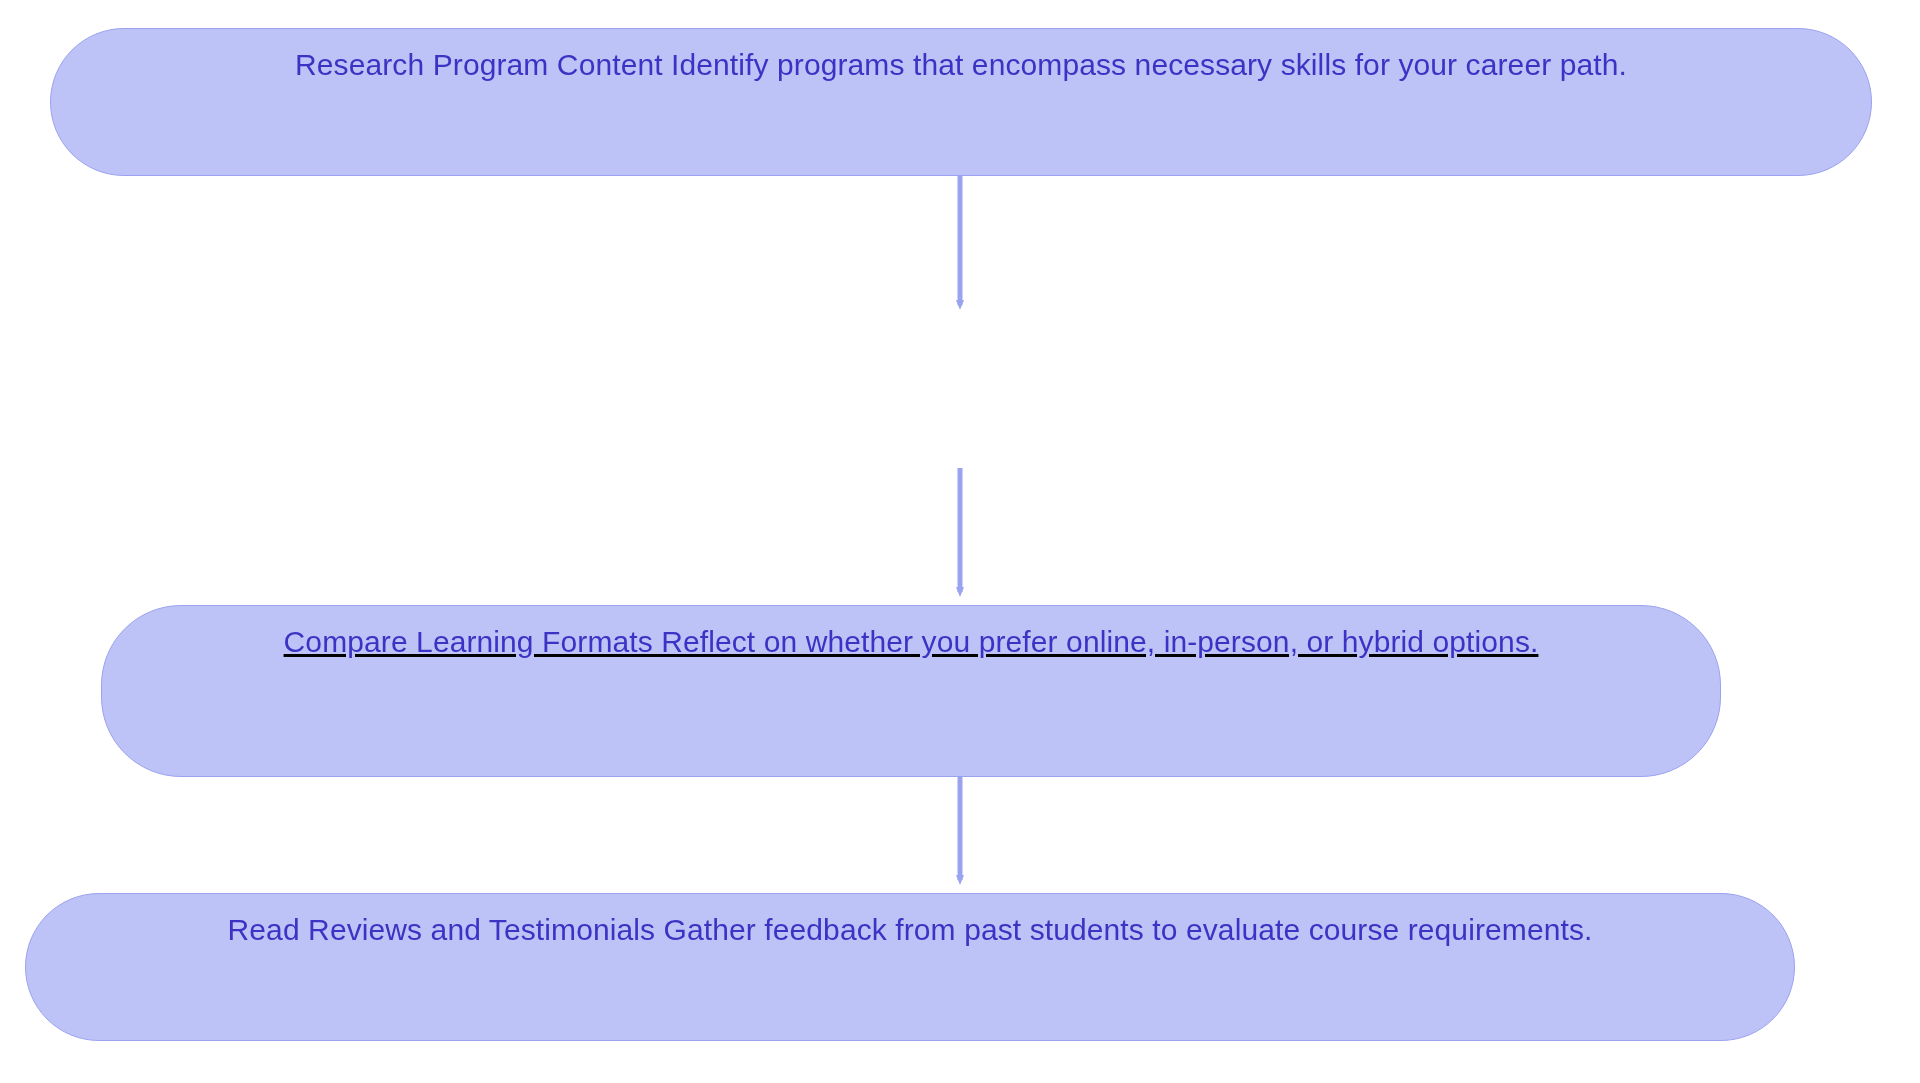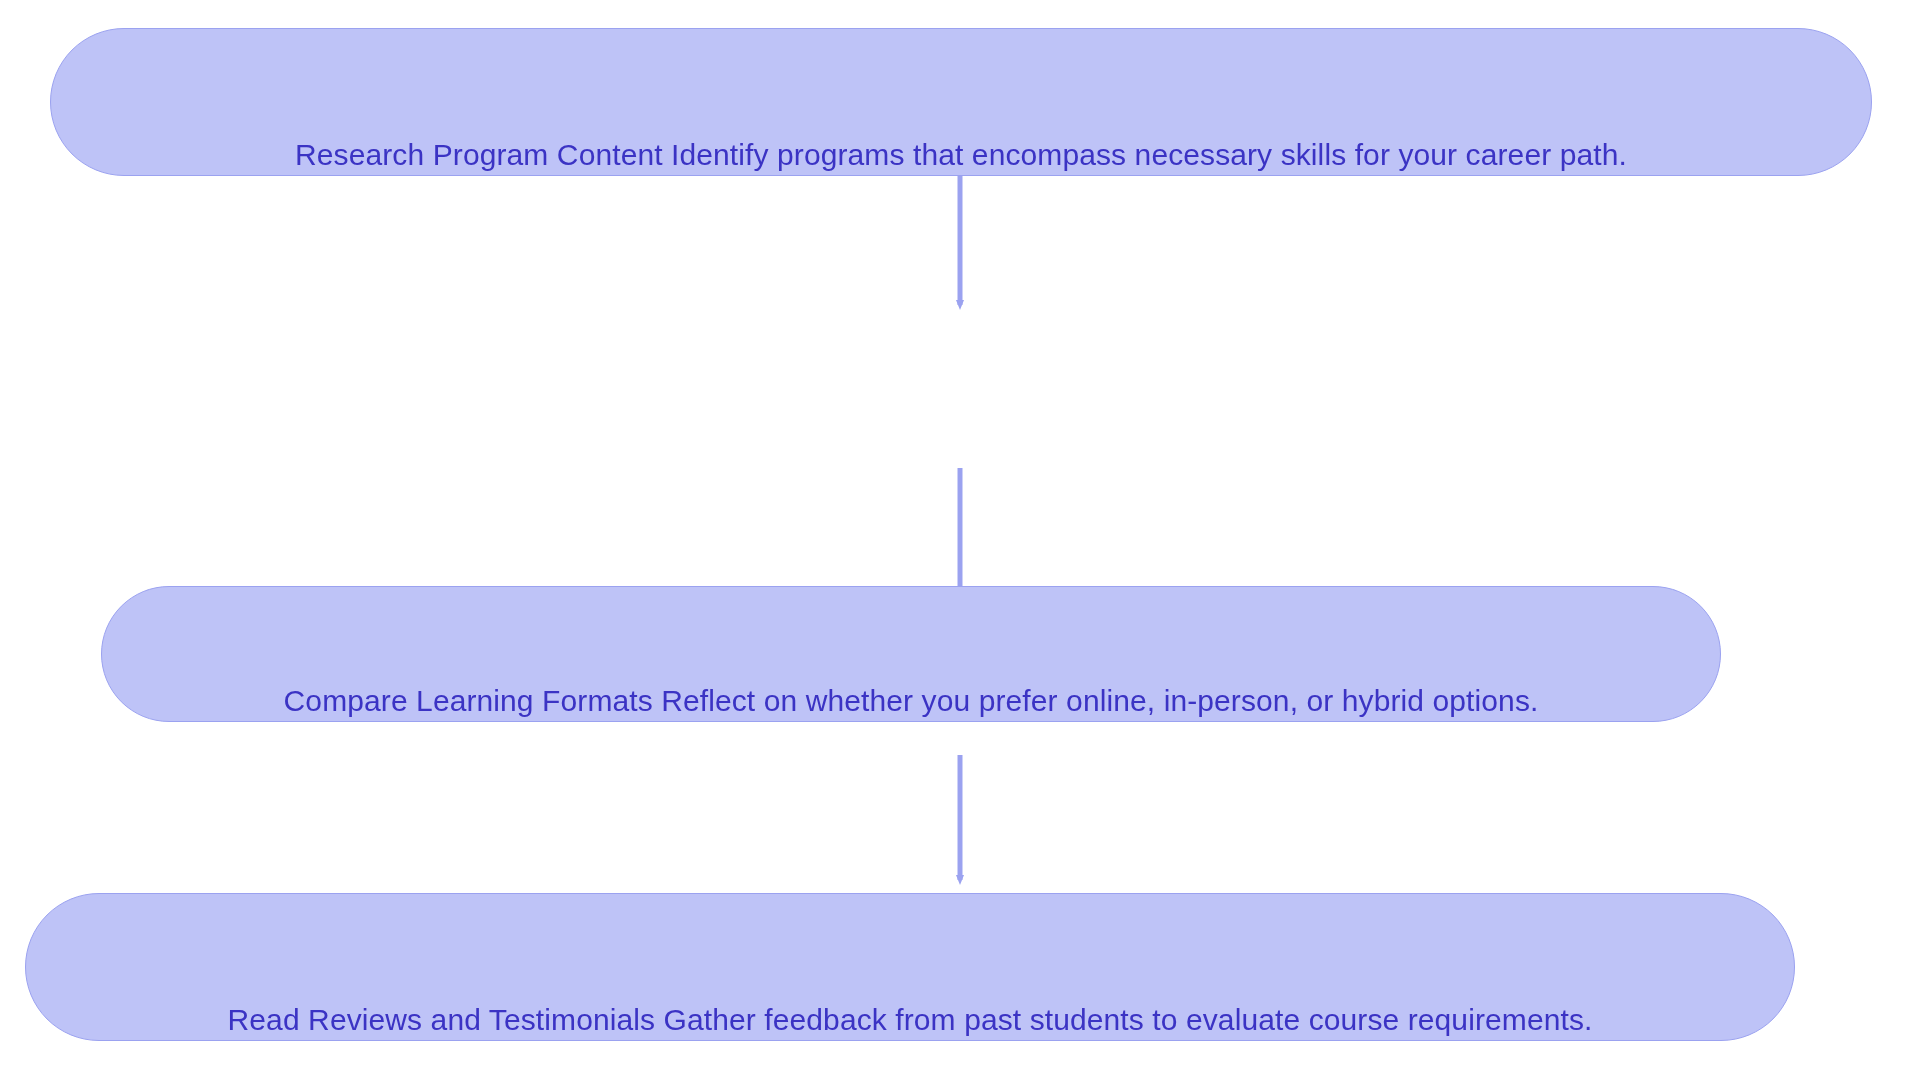--- a/index.html
+++ b/index.html
@@ -16,39 +16,39 @@
   .flow-canvas {
     position: relative;
     width: 1920px;
     height: 1083px;
     box-sizing: border-box;
   }
   .node {
     position: absolute;
     box-sizing: border-box;
     display: flex;
-    align-items: flex-end;
+    align-items: flex-start;
     justify-content: center;
     background: #bec3f7;
     border: 1px solid #9ba2f0;
     border-radius: 80px;
     text-align: center;
-    padding: 2px 34px;
+    padding: 17px 34px;
   }
   .node-label {
     color: #3b33c4;
     font-size: 30px;
     line-height: 1.25;
     letter-spacing: 0.1px;
     white-space: nowrap;
   }
   
   .node-0 { left: 50px;  top: 28px;  width: 1822px; height: 148px; }
   .node-1 { left: 90px;  top: 320px; width: 1740px; height: 148px; }
-  .node-2 { left: 101px; top: 586px; width: 1620px; height: 136px; }
+  .node-2 { left: 101px; top: 605px; width: 1620px; height: 172px; text-decoration: underline; }
   .node-3 { left: 25px;  top: 893px; width: 1770px; height: 148px; }
 
   .connector {
     position: absolute;
     left: 0;
     top: 0;
     width: 1920px;
     height: 1083px;
     pointer-events: none;
   }

